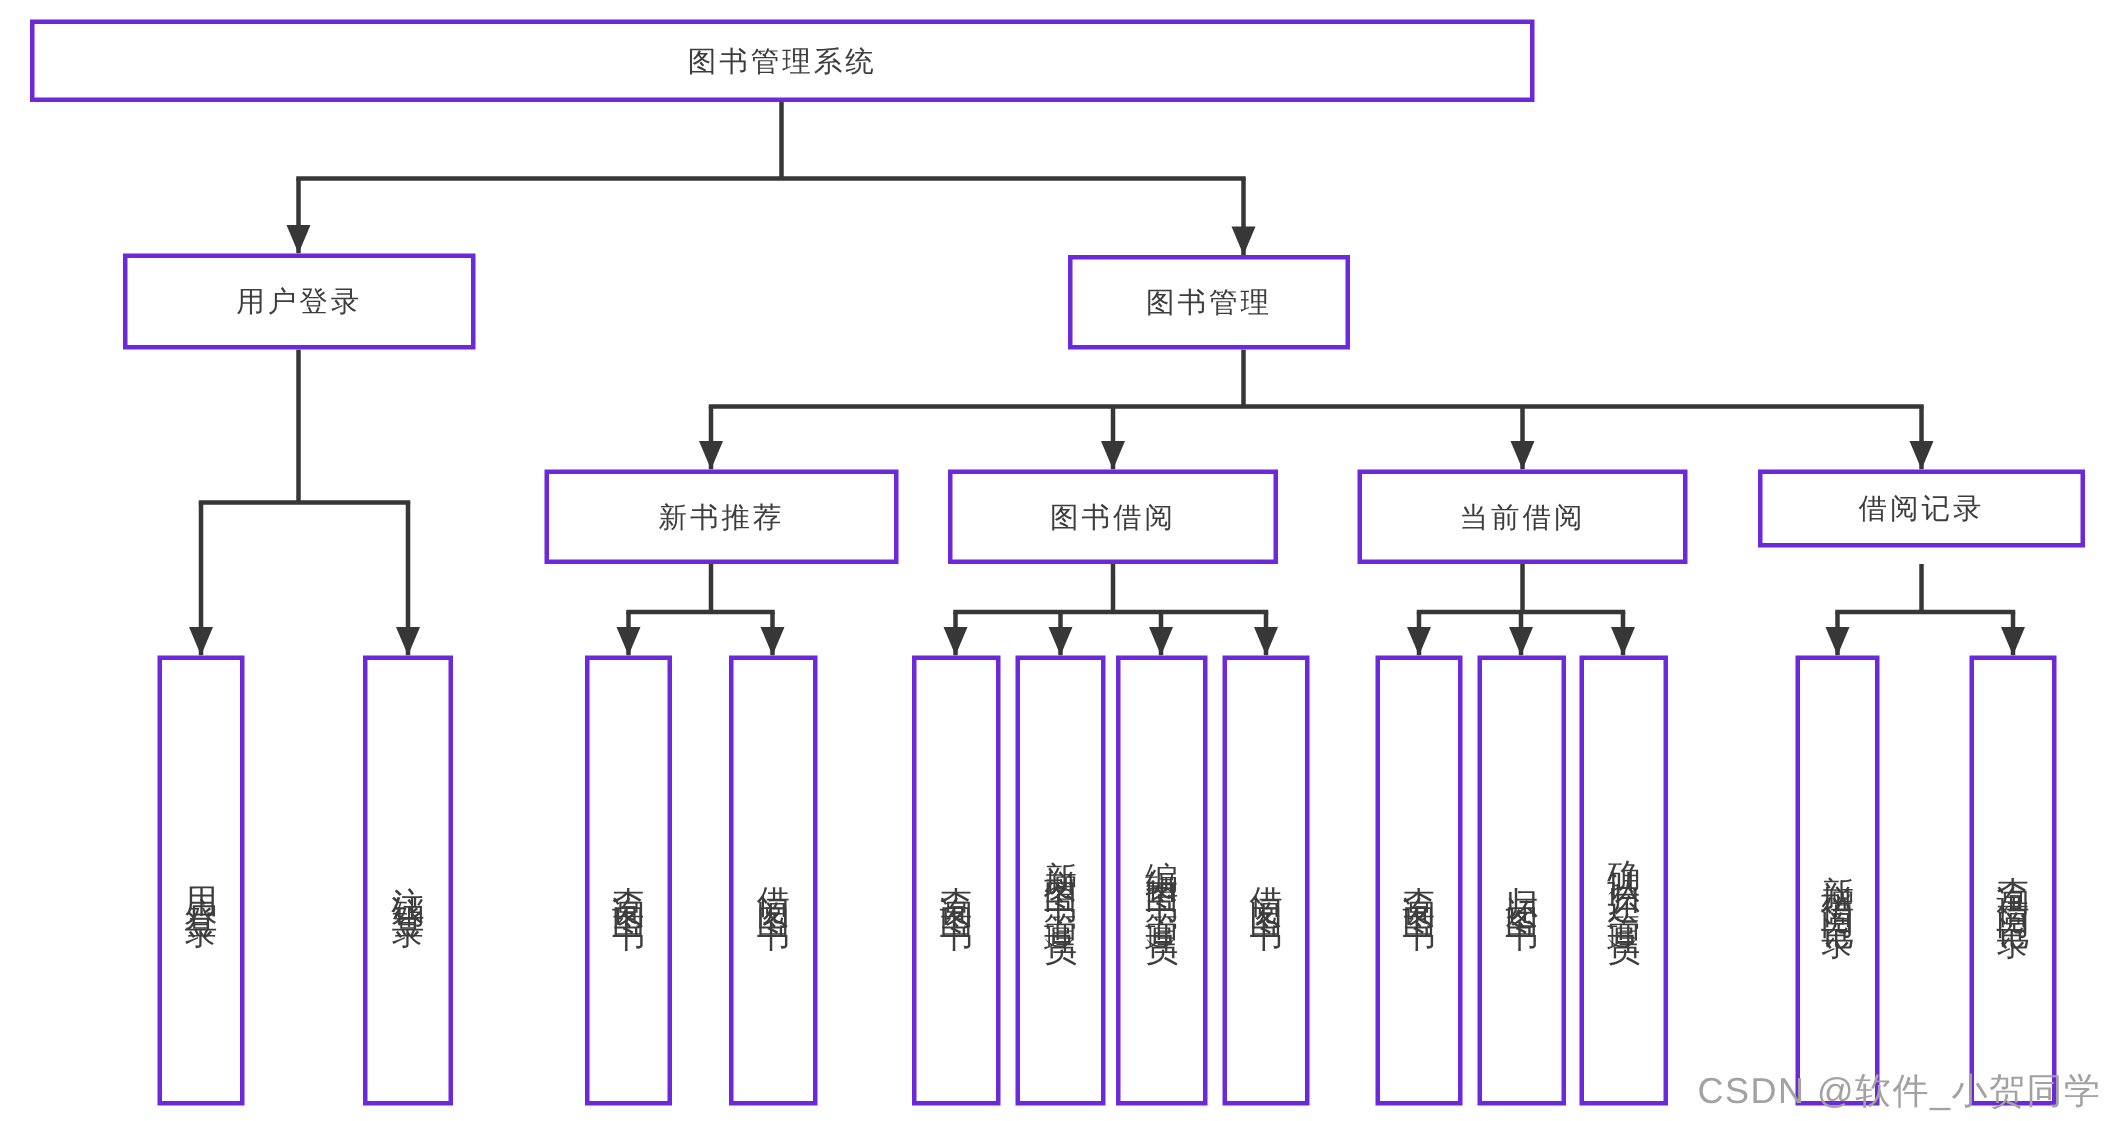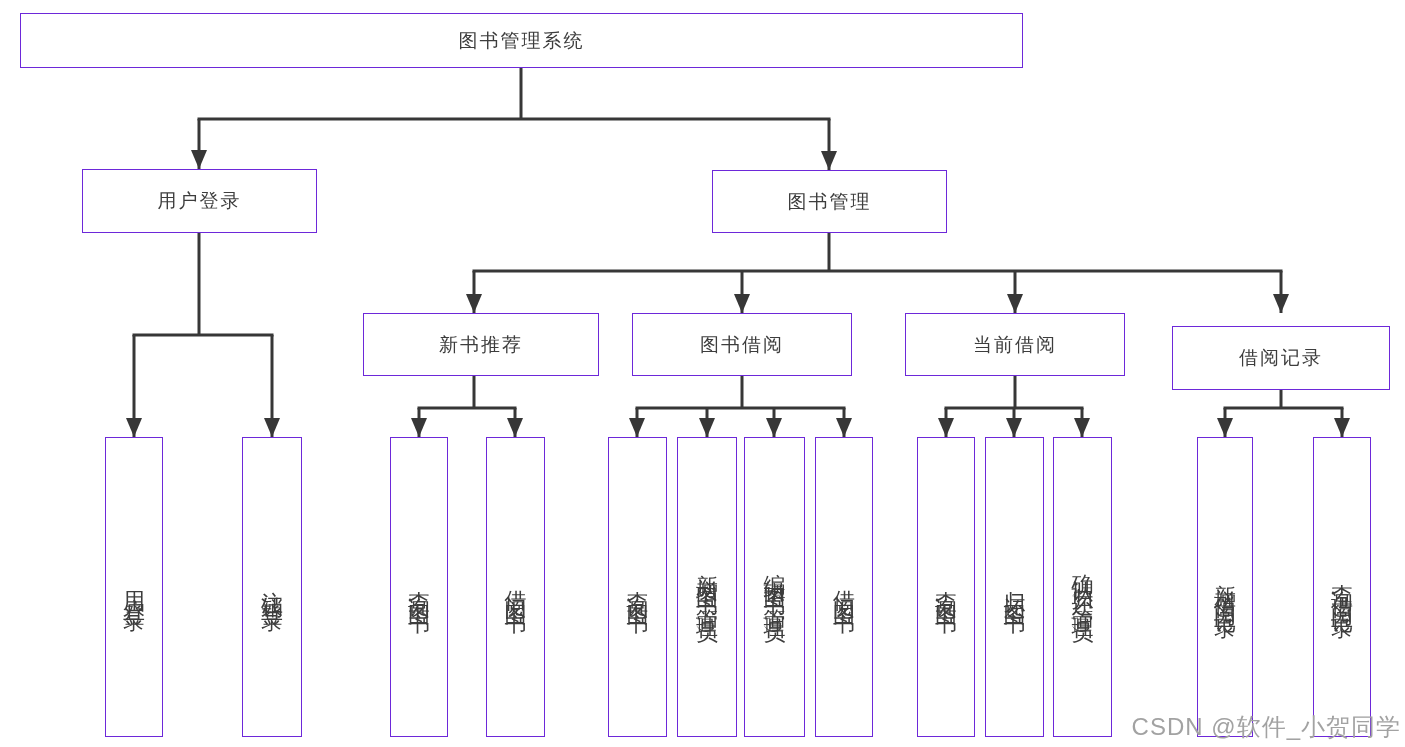--- a/index.html
+++ b/index.html
@@ -9,21 +9,21 @@
     background:#ffffff;
     font-family:"Liberation Sans","DejaVu Sans",sans-serif;
     overflow:hidden;
   }
   #wires{position:absolute;left:0;top:0;width:1405px;height:747px;}
   #wires line{stroke:#373737;stroke-width:3;}
   .box{
     position:absolute;
     box-sizing:border-box;
     background:#ffffff;
-    border:1px solid #6d28d9;
+    border:3px solid #6d28d9;
     color:#3d3d3d;
     display:flex;align-items:center;justify-content:center;
     text-align:center;
   }
   .h{font-size:19px;letter-spacing:2px;white-space:nowrap;}
   .v{
     writing-mode:vertical-rl;
     text-orientation:mixed;
     font-size:22px;
     letter-spacing:7px;
@@ -89,26 +89,26 @@
     <line x1="1014" y1="408" x2="1014" y2="437" marker-end="url(#arw)"></line>
     <line x1="1082" y1="408" x2="1082" y2="437" marker-end="url(#arw)"></line>
 
     <line x1="1225" y1="408" x2="1225" y2="437" marker-end="url(#arw)"></line>
     <line x1="1342" y1="408" x2="1342" y2="437" marker-end="url(#arw)"></line>
   </svg>
 
   <div class="box h" style="left:20px;top:13px;width:1003px;height:55px;">图书管理系统</div>
 
   <div class="box h" style="left:82px;top:169px;width:235px;height:64px;">用户登录</div>
-  <div class="box h" style="left:712px;top:170px;width:235px;height:63px;">图书管理</div>
+  <div class="box h" style="left:712px;top:170px;width:188px;height:63px;">图书管理</div>
 
   <div class="box h" style="left:363px;top:313px;width:236px;height:63px;">新书推荐</div>
   <div class="box h" style="left:632px;top:313px;width:220px;height:63px;">图书借阅</div>
   <div class="box h" style="left:905px;top:313px;width:220px;height:63px;">当前借阅</div>
-  <div class="box h" style="left:1172px;top:326px;width:218px;height:64px;">借阅记录</div>
+  <div class="box h" style="left:1172px;top:313px;width:218px;height:52px;">借阅记录</div>
 
   <div class="box v" style="left:105px;top:437px;width:58px;height:300px;">用户登录</div>
   <div class="box v" style="left:242px;top:437px;width:60px;height:300px;">注销登录</div>
 
   <div class="box v" style="left:390px;top:437px;width:58px;height:300px;">查询图书</div>
   <div class="box v" style="left:486px;top:437px;width:59px;height:300px;">借阅图书</div>
 
   <div class="box v" style="left:608px;top:437px;width:59px;height:300px;">查询图书</div>
   <div class="box v" style="left:677px;top:437px;width:60px;height:300px;">新增图书（管理员）</div>
   <div class="box v" style="left:744px;top:437px;width:61px;height:300px;">编辑图书（管理员）</div>

